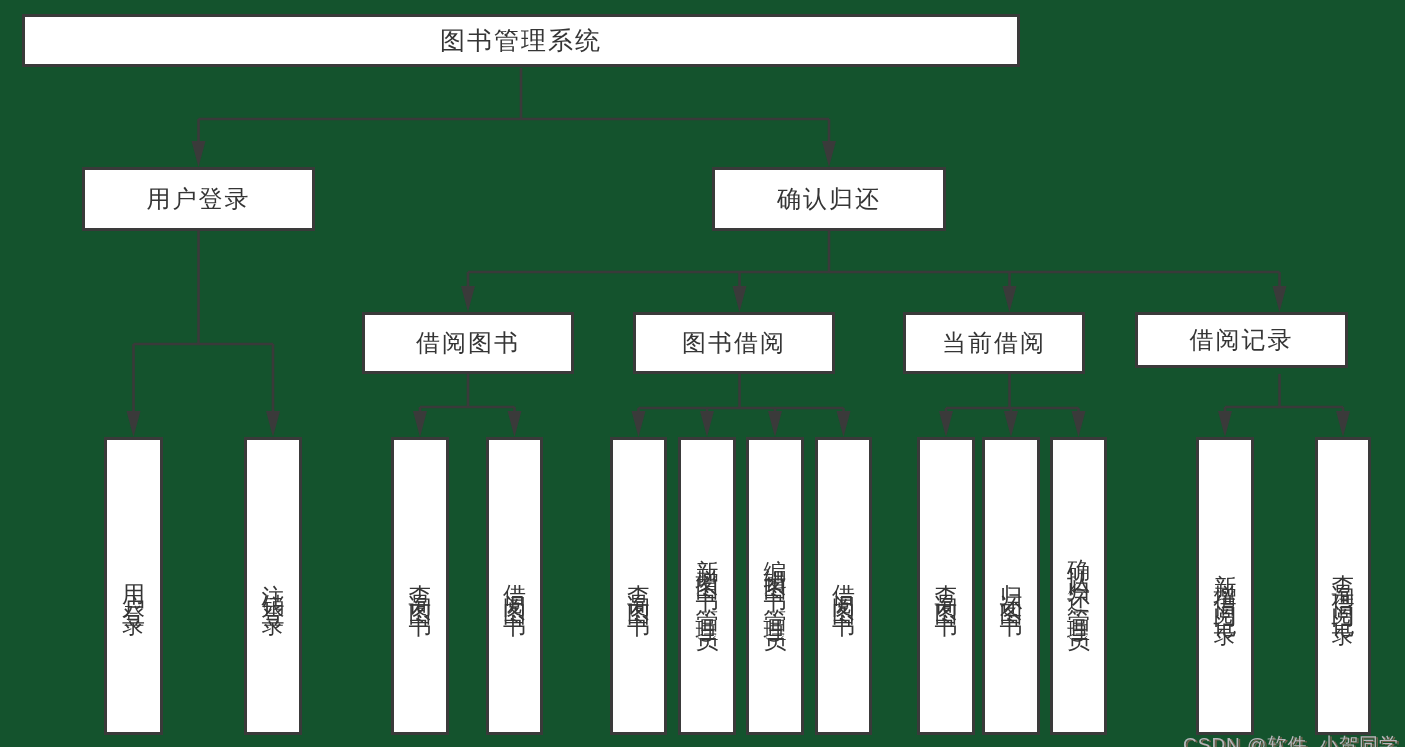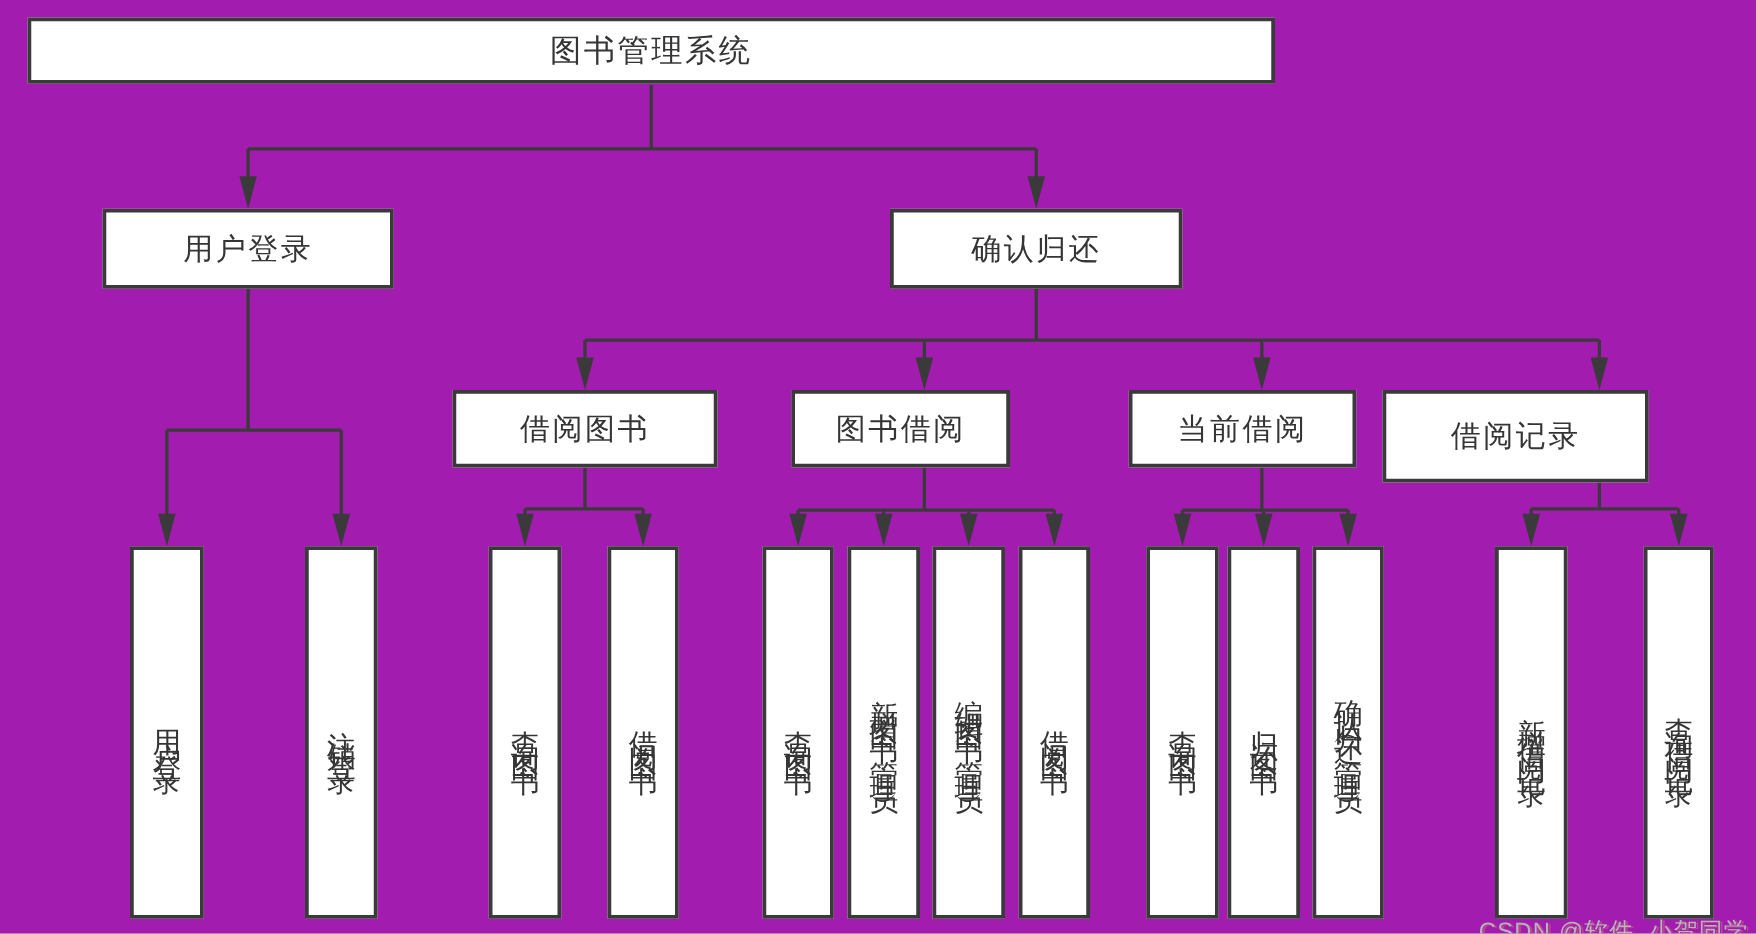--- a/index.html
+++ b/index.html
@@ -1,17 +1,17 @@
 <!DOCTYPE html>
 <html><head>
 <meta charset="utf-8">
 <style>
   html,body { margin:0; padding:0; background:#ffffff; }
   .canvas {
-    position:relative; width:1405px; height:747px; background:#a21caf;
+    position:relative; width:1405px; height:747px; background:#14532d;
     font-family:"Liberation Sans","DejaVu Sans",sans-serif; overflow:hidden;
   }
   svg.wires { position:absolute; left:0; top:0; pointer-events:none; }
   .node {
     position:absolute; background:#ffffff; border:3px solid #3a3a3a;
     box-sizing:border-box; display:flex; align-items:center; justify-content:center;
     color:#353535;
   }
   .node.h  { font-size:24px; letter-spacing:2px; white-space:nowrap; }
   .node.root { font-size:25px; }
@@ -48,23 +48,23 @@
              M946 437l-7 -26h14Z M1011 437l-7 -26h14Z M1078.5 437l-7 -26h14Z
              M1225 437l-7 -26h14Z M1343 437l-7 -26h14Z"></path>
   </svg>
 
   <div class="node h root" style="left:22px; top:14px; width:998px; height:53px;">图书管理系统</div>
 
   <div class="node h" style="left:82px; top:167px; width:233px; height:64px;">用户登录</div>
   <div class="node h" style="left:712px; top:167px; width:234px; height:64px;">确认归还</div>
 
   <div class="node h" style="left:362px; top:312px; width:212px; height:62px;">借阅图书</div>
-  <div class="node h" style="left:633px; top:312px; width:175px; height:62px;">图书借阅</div>
+  <div class="node h" style="left:633px; top:312px; width:202px; height:62px;">图书借阅</div>
   <div class="node h" style="left:903px; top:312px; width:182px; height:62px;">当前借阅</div>
-  <div class="node h" style="left:1106px; top:312px; width:213px; height:74px;">借阅记录</div>
+  <div class="node h" style="left:1135px; top:312px; width:213px; height:56px;">借阅记录</div>
 
   <div class="node leaf" style="left:104px; top:437px; width:59px; height:298px;">
     <span>用户登录</span>
     </div>
   <div class="node leaf" style="left:244px; top:437px; width:58px; height:298px;">
     <span>注销登录</span>
     </div>
 
   <div class="node leaf" style="left:391px; top:437px; width:58px; height:298px;">
     <span>查询图书</span>

